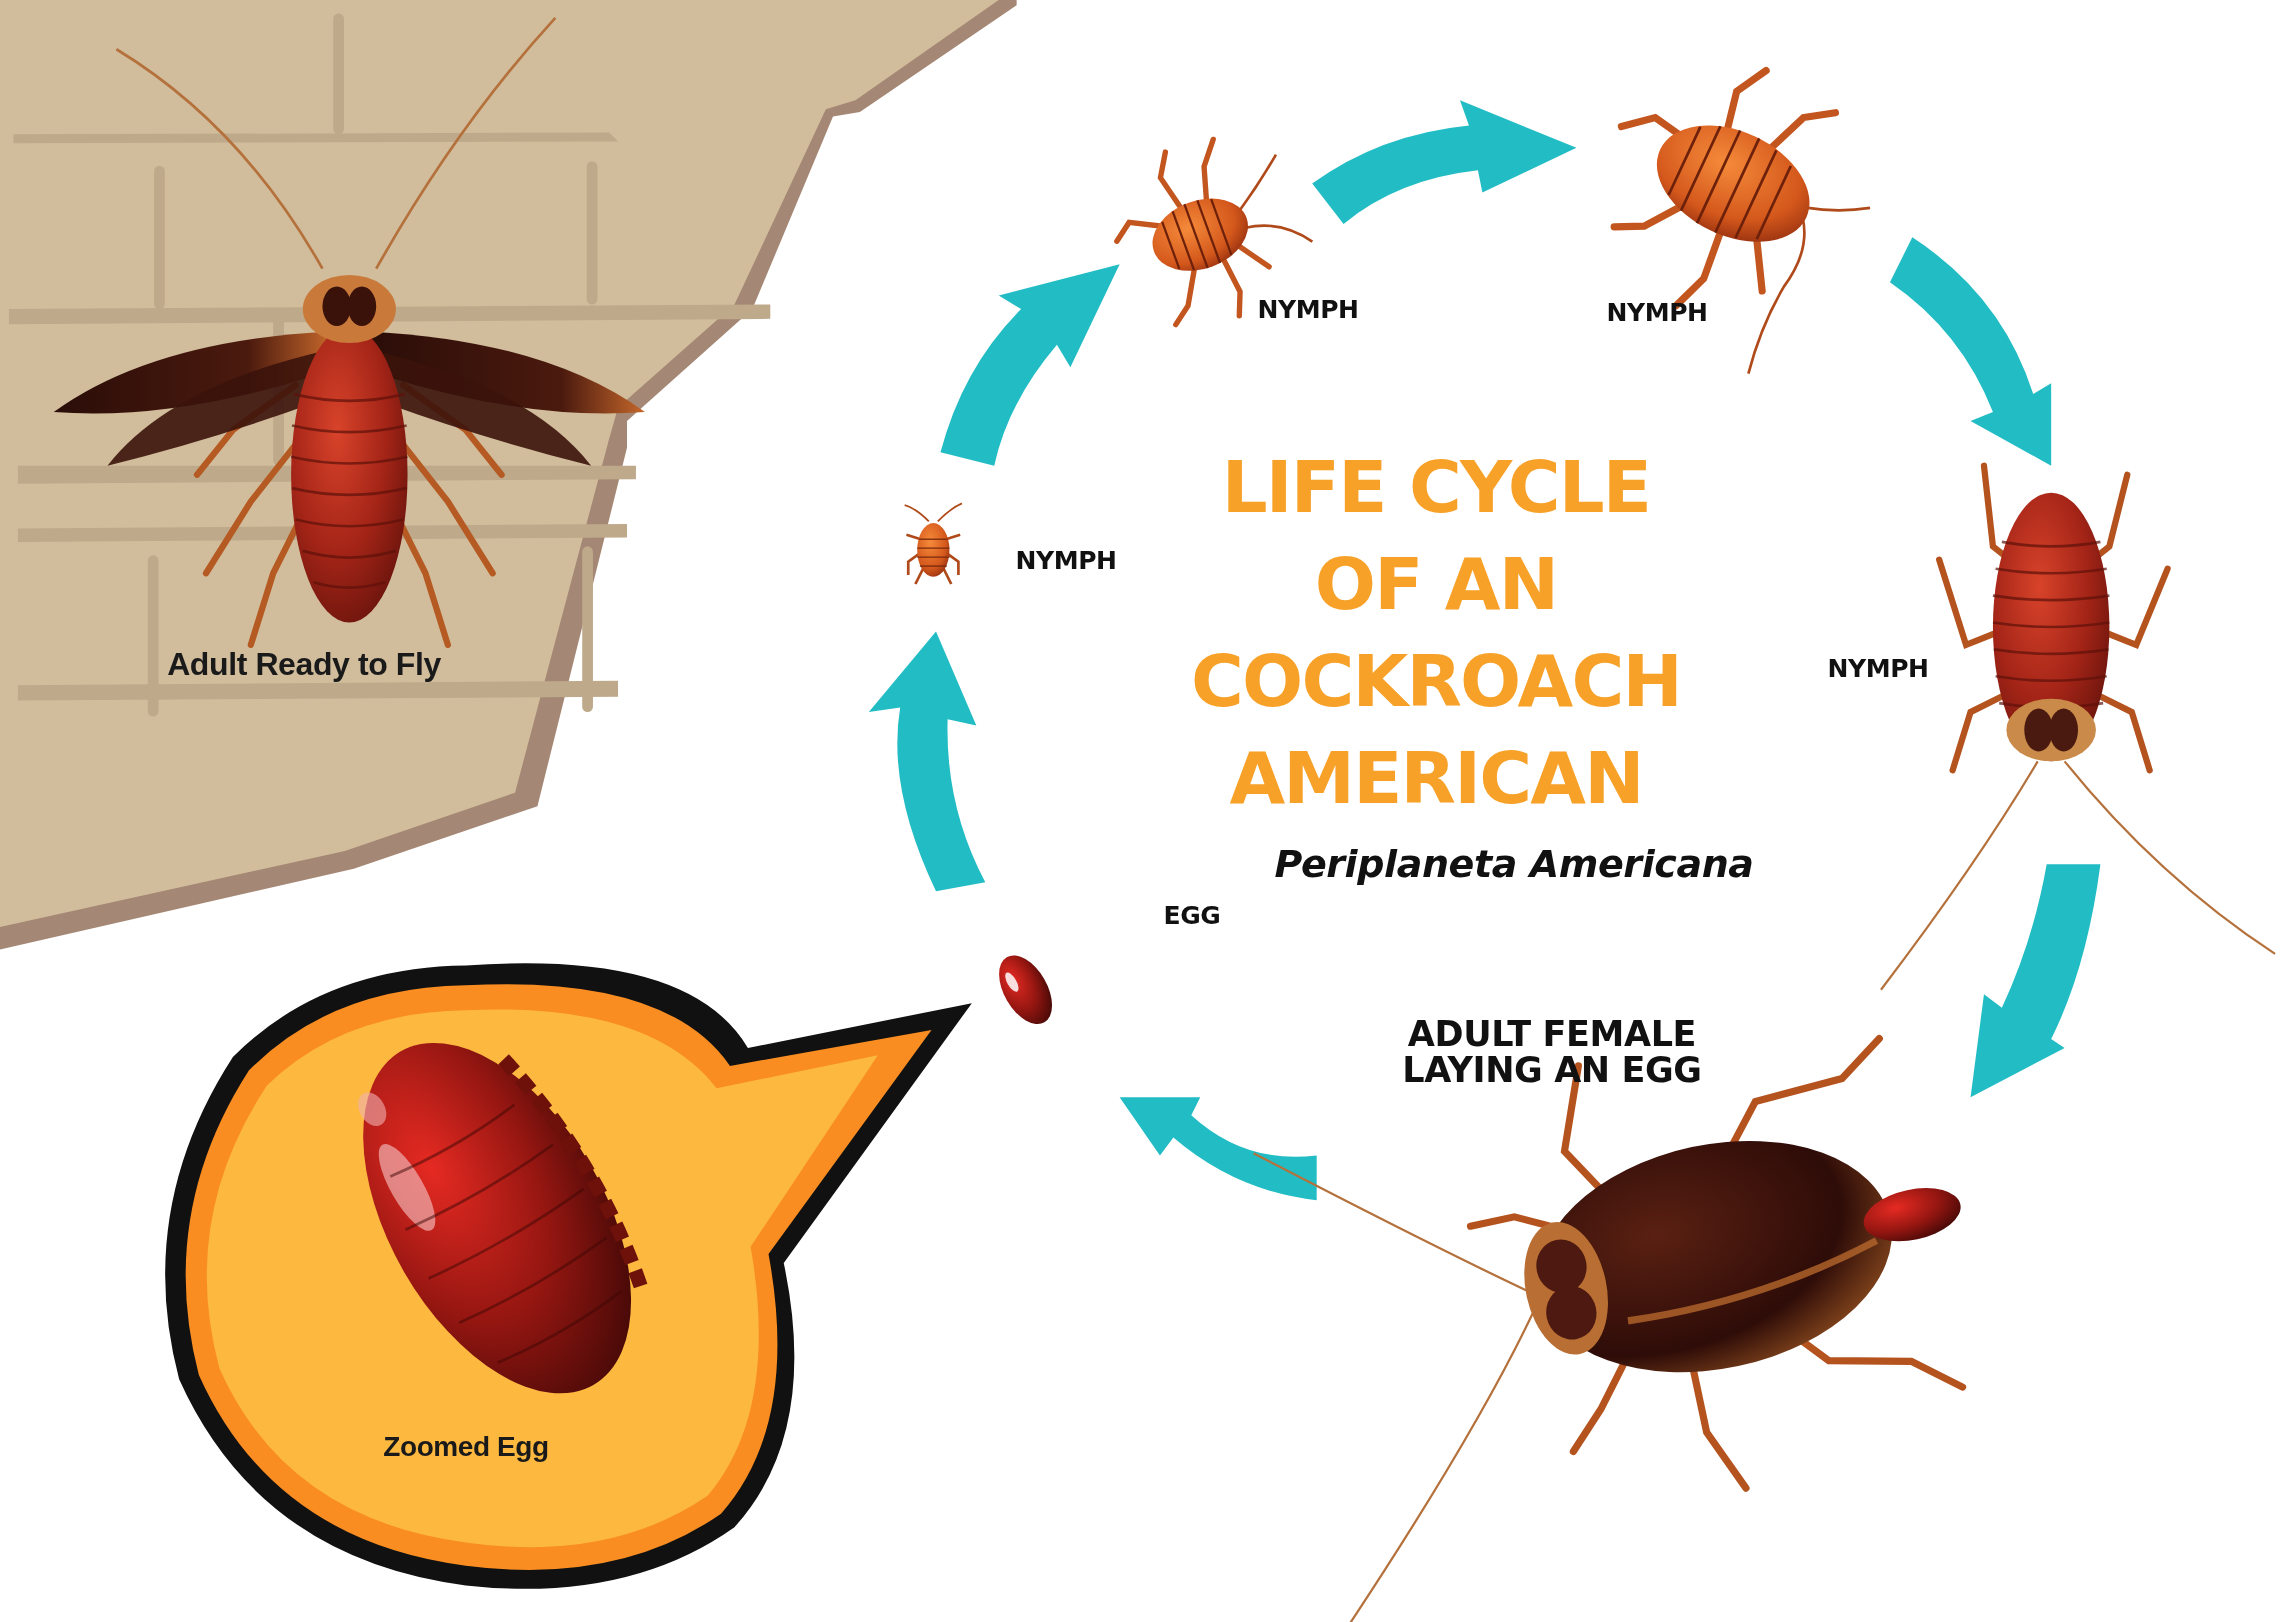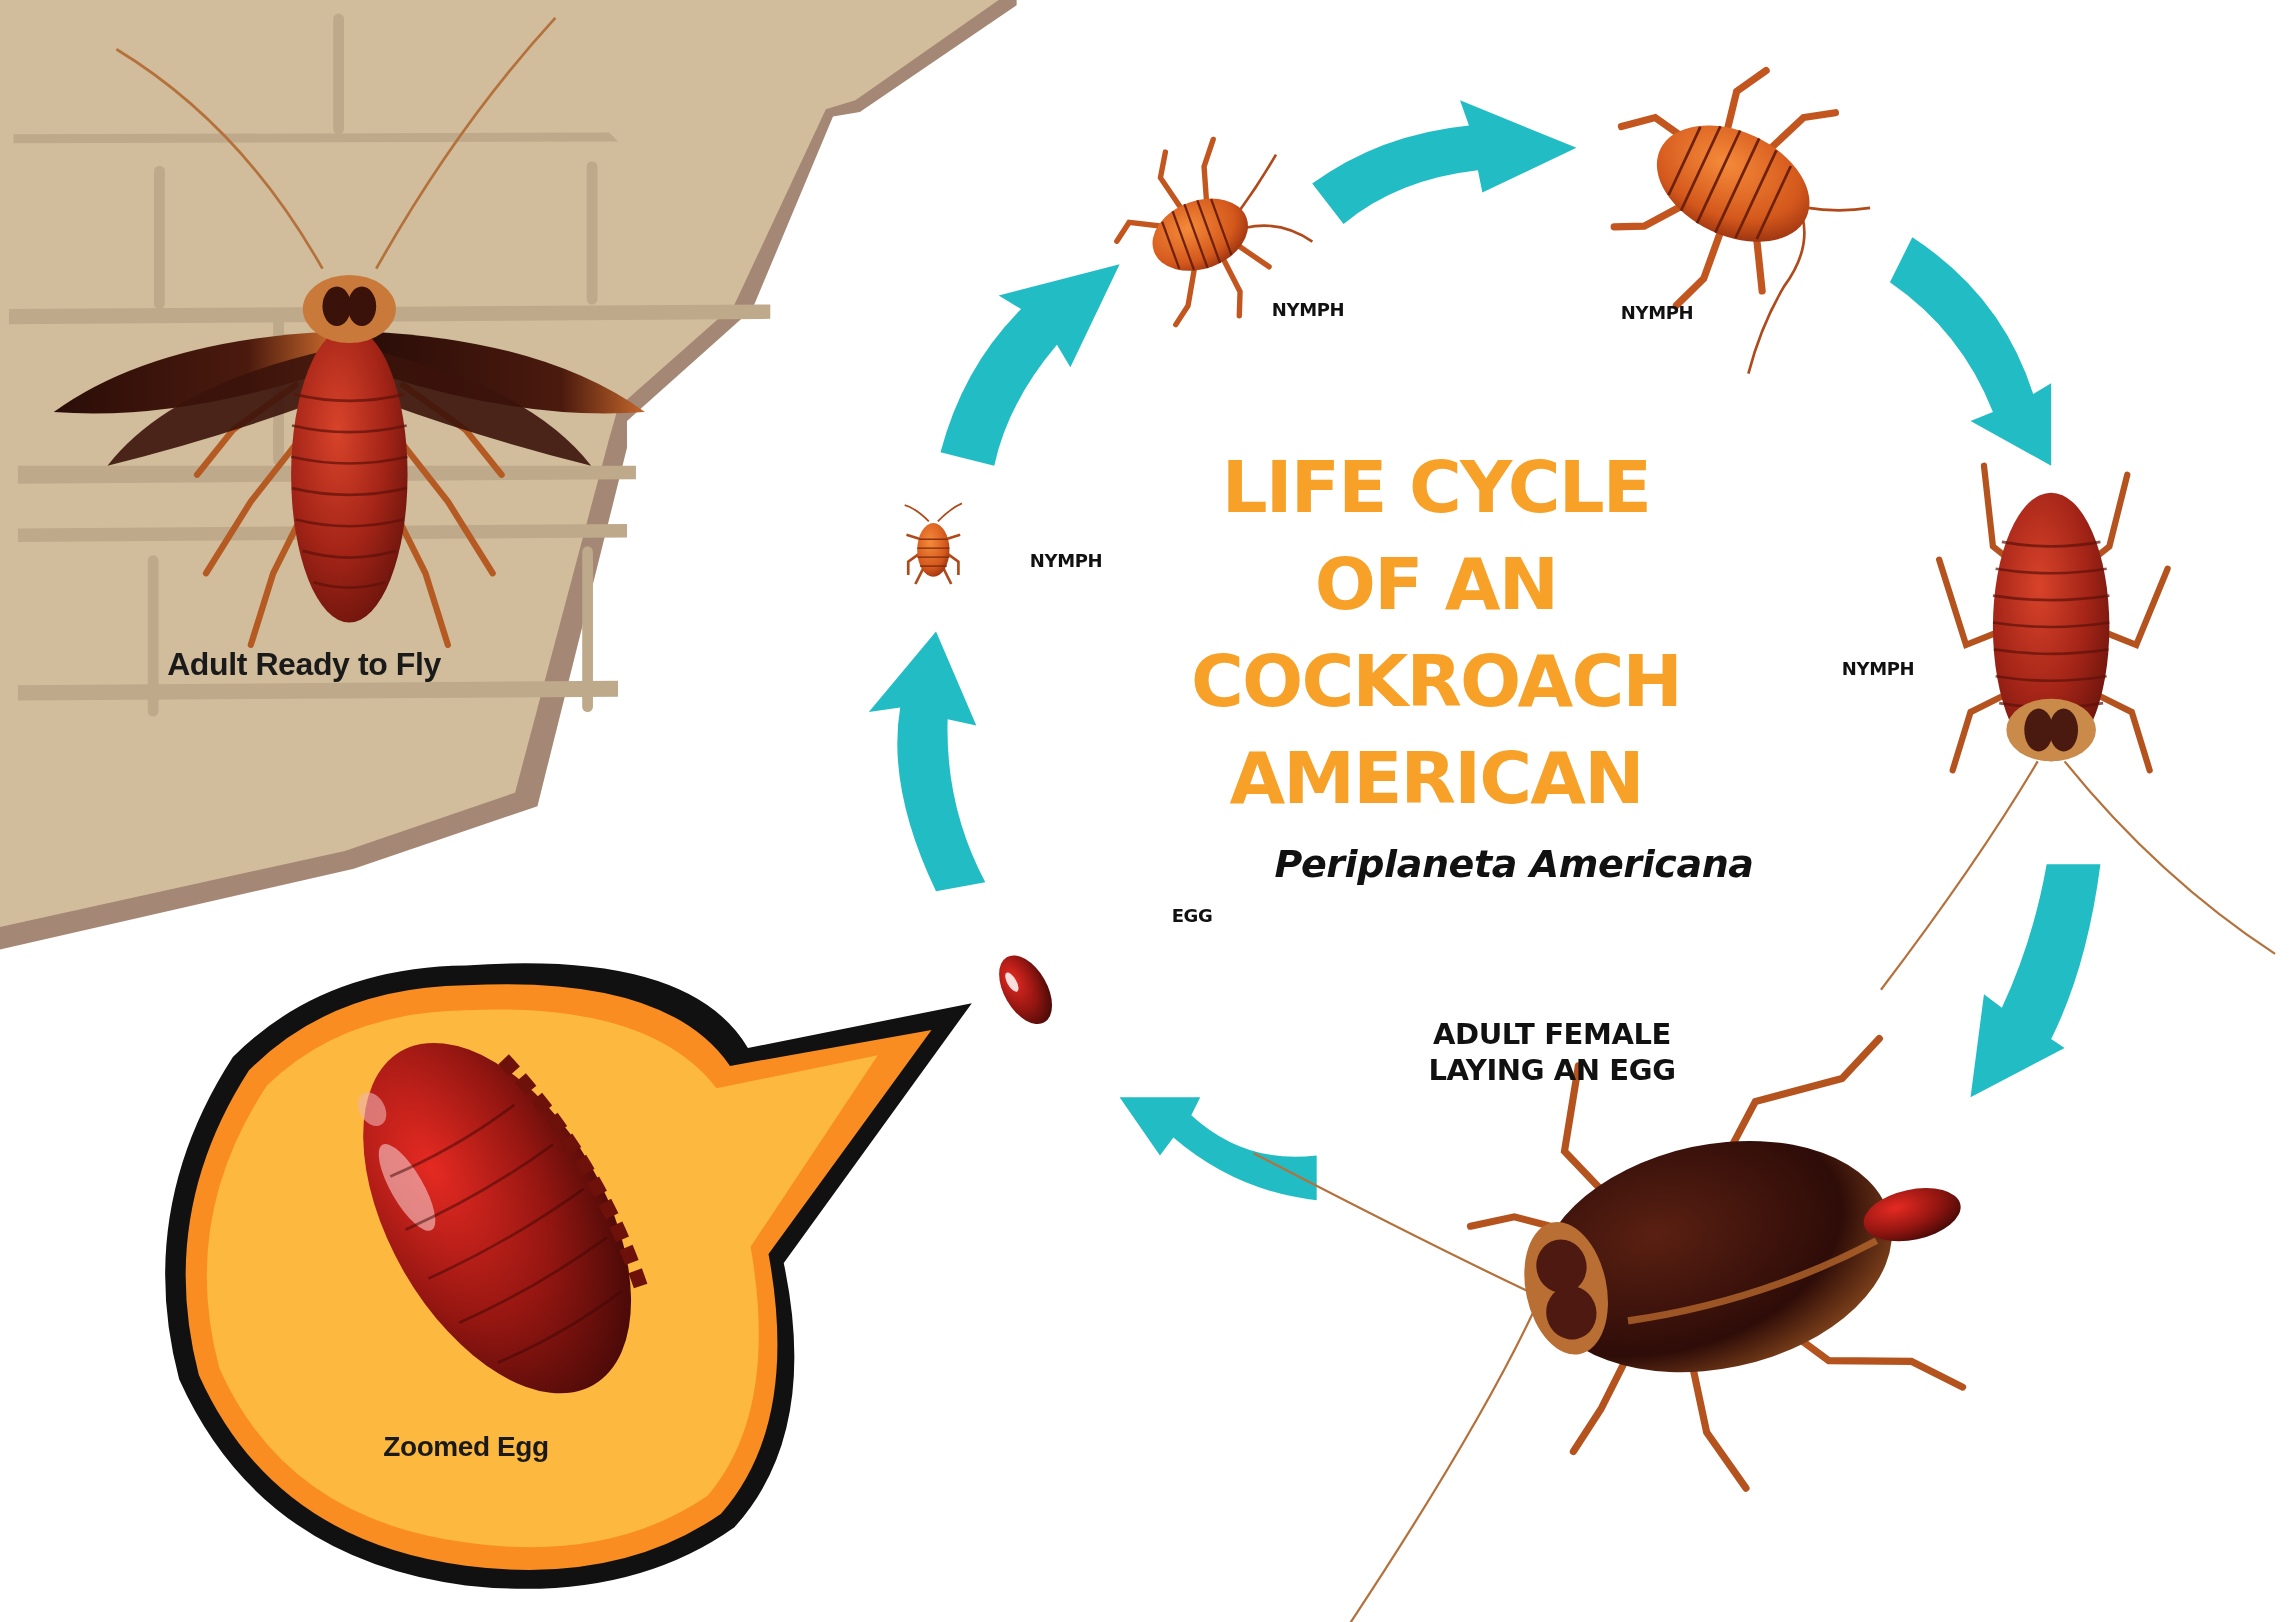--- a/index.html
+++ b/index.html
@@ -1,25 +1,25 @@
 <!DOCTYPE html>
 <html style="font-size:14.3px"><head>
 <meta charset="utf-8">
 <style>
   html,body{margin:0;padding:0;background:#ffffff;}
   body{width:2293px;height:1623px;position:relative;overflow:hidden;font-family:"DejaVu Sans",sans-serif;}
   svg.stage{position:absolute;left:0;top:0;width:2293px;height:1623px;}
   .lbl{position:absolute;font-family:"DejaVu Sans",sans-serif;font-weight:bold;color:#111;white-space:nowrap;transform:translate(-50%,-50%);letter-spacing:-0.4px;}
-  .stage-lbl{font-size:18px;text-align:center;}
+  .stage-lbl{font-size:25px;text-align:center;}
   .cap{font-family:"Liberation Sans",sans-serif;font-weight:bold;color:#1a1a1a;font-size:32px;}
   .cap-sm{font-family:"Liberation Sans",sans-serif;font-weight:bold;color:#1a1a1a;font-size:28px;}
   .title{position:absolute;left:1436px;top:439px;transform:translateX(-50%);text-align:center;font-family:"DejaVu Sans",sans-serif;font-weight:bold;font-size:72px;line-height:97px;letter-spacing:-1.8px;}
   .title div{white-space:nowrap;}
   .subtitle{position:absolute;left:1514px;top:864px;transform:translate(-50%,-50%);font-family:"DejaVu Sans",sans-serif;font-weight:bold;font-size:38px;color:#111;white-space:nowrap;letter-spacing:-0.4px;font-style:italic;}
-  .adult-lbl{text-align:center;font-size:29px;line-height:36px;}
+  .adult-lbl{text-align:center;font-size:35px;line-height:36px;}
 </style>
 </head>
 <body>
 
 <svg class="stage" viewBox="0 0 2560 1812" xmlns="http://www.w3.org/2000/svg">
   <defs>
     <radialGradient id="bodyRed" cx="40%" cy="35%" r="70%">
       <stop offset="0%" stop-color="#d8432a"></stop>
       <stop offset="60%" stop-color="#a32417"></stop>
       <stop offset="100%" stop-color="#6d150d"></stop>

